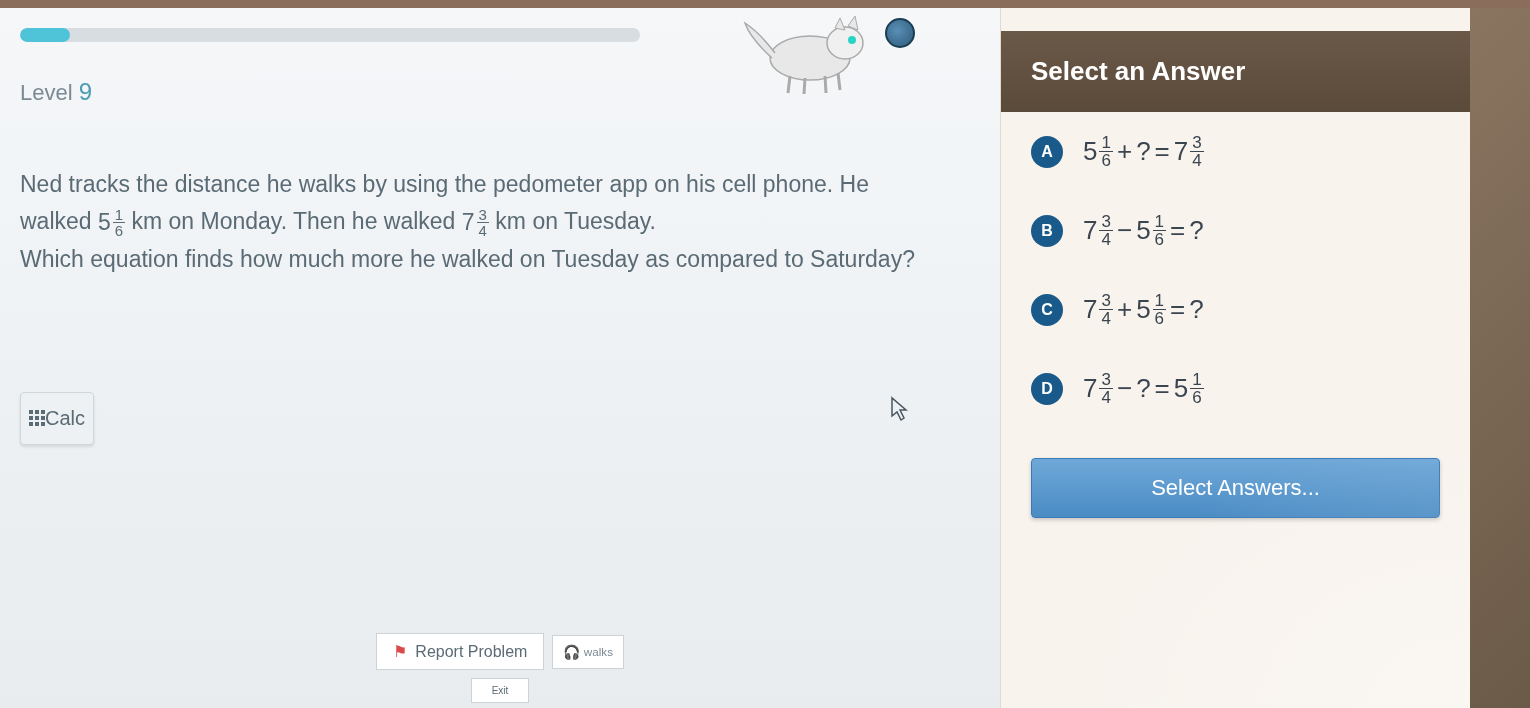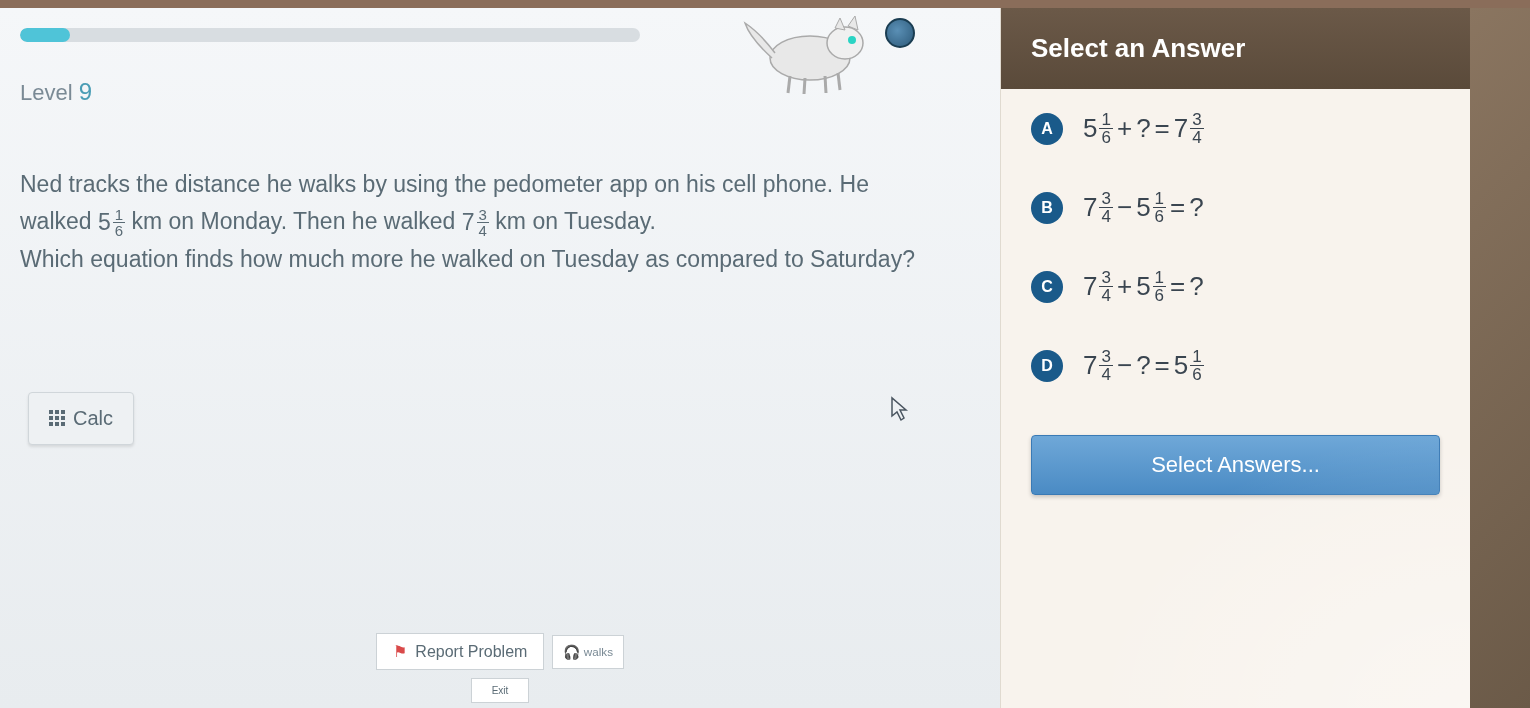--- a/index.html
+++ b/index.html
@@ -97,30 +97,28 @@
       align-items: center;
       font-size: 15px;
       line-height: 1;
       vertical-align: middle;
     }
     .frac .num-top { border-bottom: 1.5px solid currentColor; padding: 0 2px; }
     .frac .num-bot { padding: 0 2px; }
     .calc-btn {
       display: inline-flex;
       align-items: center;
-      gap: 8px;
       background: #eef1f3;
       border: 1px solid #d0d6da;
       border-radius: 4px;
-      padding: 14px 20px;
+      padding: 14px 8px;
       color: #5a6b75;
       font-size: 20px;
       cursor: pointer;
       box-shadow: 0 2px 3px rgba(0,0,0,0.1);
-      margin-left: 8px;
     }
     .calc-icon {
       display: grid;
       grid-template-columns: repeat(3, 4px);
       grid-template-rows: repeat(3, 4px);
       gap: 2px;
     }
     .calc-icon span { background: #5a6b75; }
     .cursor-arrow {
       position: absolute;
@@ -181,20 +179,21 @@
       background: #f8f3ed;
       position: relative;
       border-left: 1px solid #e0dad0;
     }
     .answer-header {
       background: linear-gradient(180deg, #6b5948 0%, #5a4a3a 100%);
       color: #fff;
       padding: 25px 30px;
       font-size: 26px;
       font-weight: bold;
+      margin-top: 23px;
     }
     .answer-option {
       display: flex;
       align-items: center;
       gap: 20px;
       padding: 22px 30px;
       cursor: pointer;
     }
     .option-badge {
       width: 32px;

